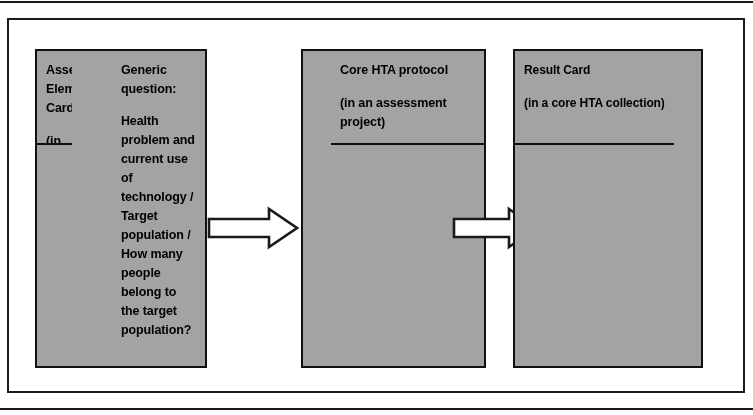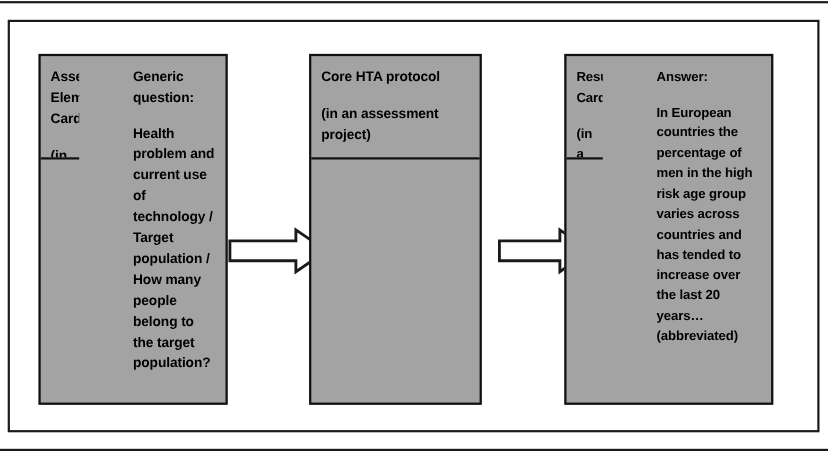--- a/index.html
+++ b/index.html
@@ -52,21 +52,21 @@
     position: absolute;
     top: 29px;
     height: 319px;
     box-sizing: border-box;
     border: 2px solid #111111;
     background: #a3a3a3;
     display: flex;
     gap: 40px;
   }
   .card.card-1 { left: 26px;  width: 172px; }
-  .card.card-2 { left: 272px; width: 157px; }
+  .card.card-2 { left: 292px; width: 185px; padding-left: 28px; }
   .card.card-3 { left: 504px; width: 190px; }
 
   .card-header {
     box-sizing: border-box;
     height: 94px;
     padding: 10px 9px 4px 9px;
     border-bottom: 2px solid #111111;
     overflow: hidden;
   }
   .card-body {
@@ -143,22 +143,18 @@
       <svg viewBox="0 0 86 44" preserveAspectRatio="none" aria-hidden="true">
         <polygon points="2,13 57,13 57,3 84,22 57,41 57,31 2,31" fill="#ffffff" stroke="#1a1a1a" stroke-width="2.6" stroke-linejoin="miter"></polygon>
       </svg>
     </div>
 
     <div class="card card-3">
       <div class="card-header">
         <p class="card-title">Result Card</p>
         <p class="card-subtitle">(in a core HTA collection)</p>
       </div>
-      <div class="card-body">
-        <p class="field-label">Answer:</p>
-        <p class="field-text">In European countries the percentage of men in the high risk age group varies across countries and has tended to increase over the last 20 years… (abbreviated)</p>
-      </div>
     </div>
 
   </div>
 </div>
 
 <div class="page-rule bottom"></div>
 
 </body></html>

